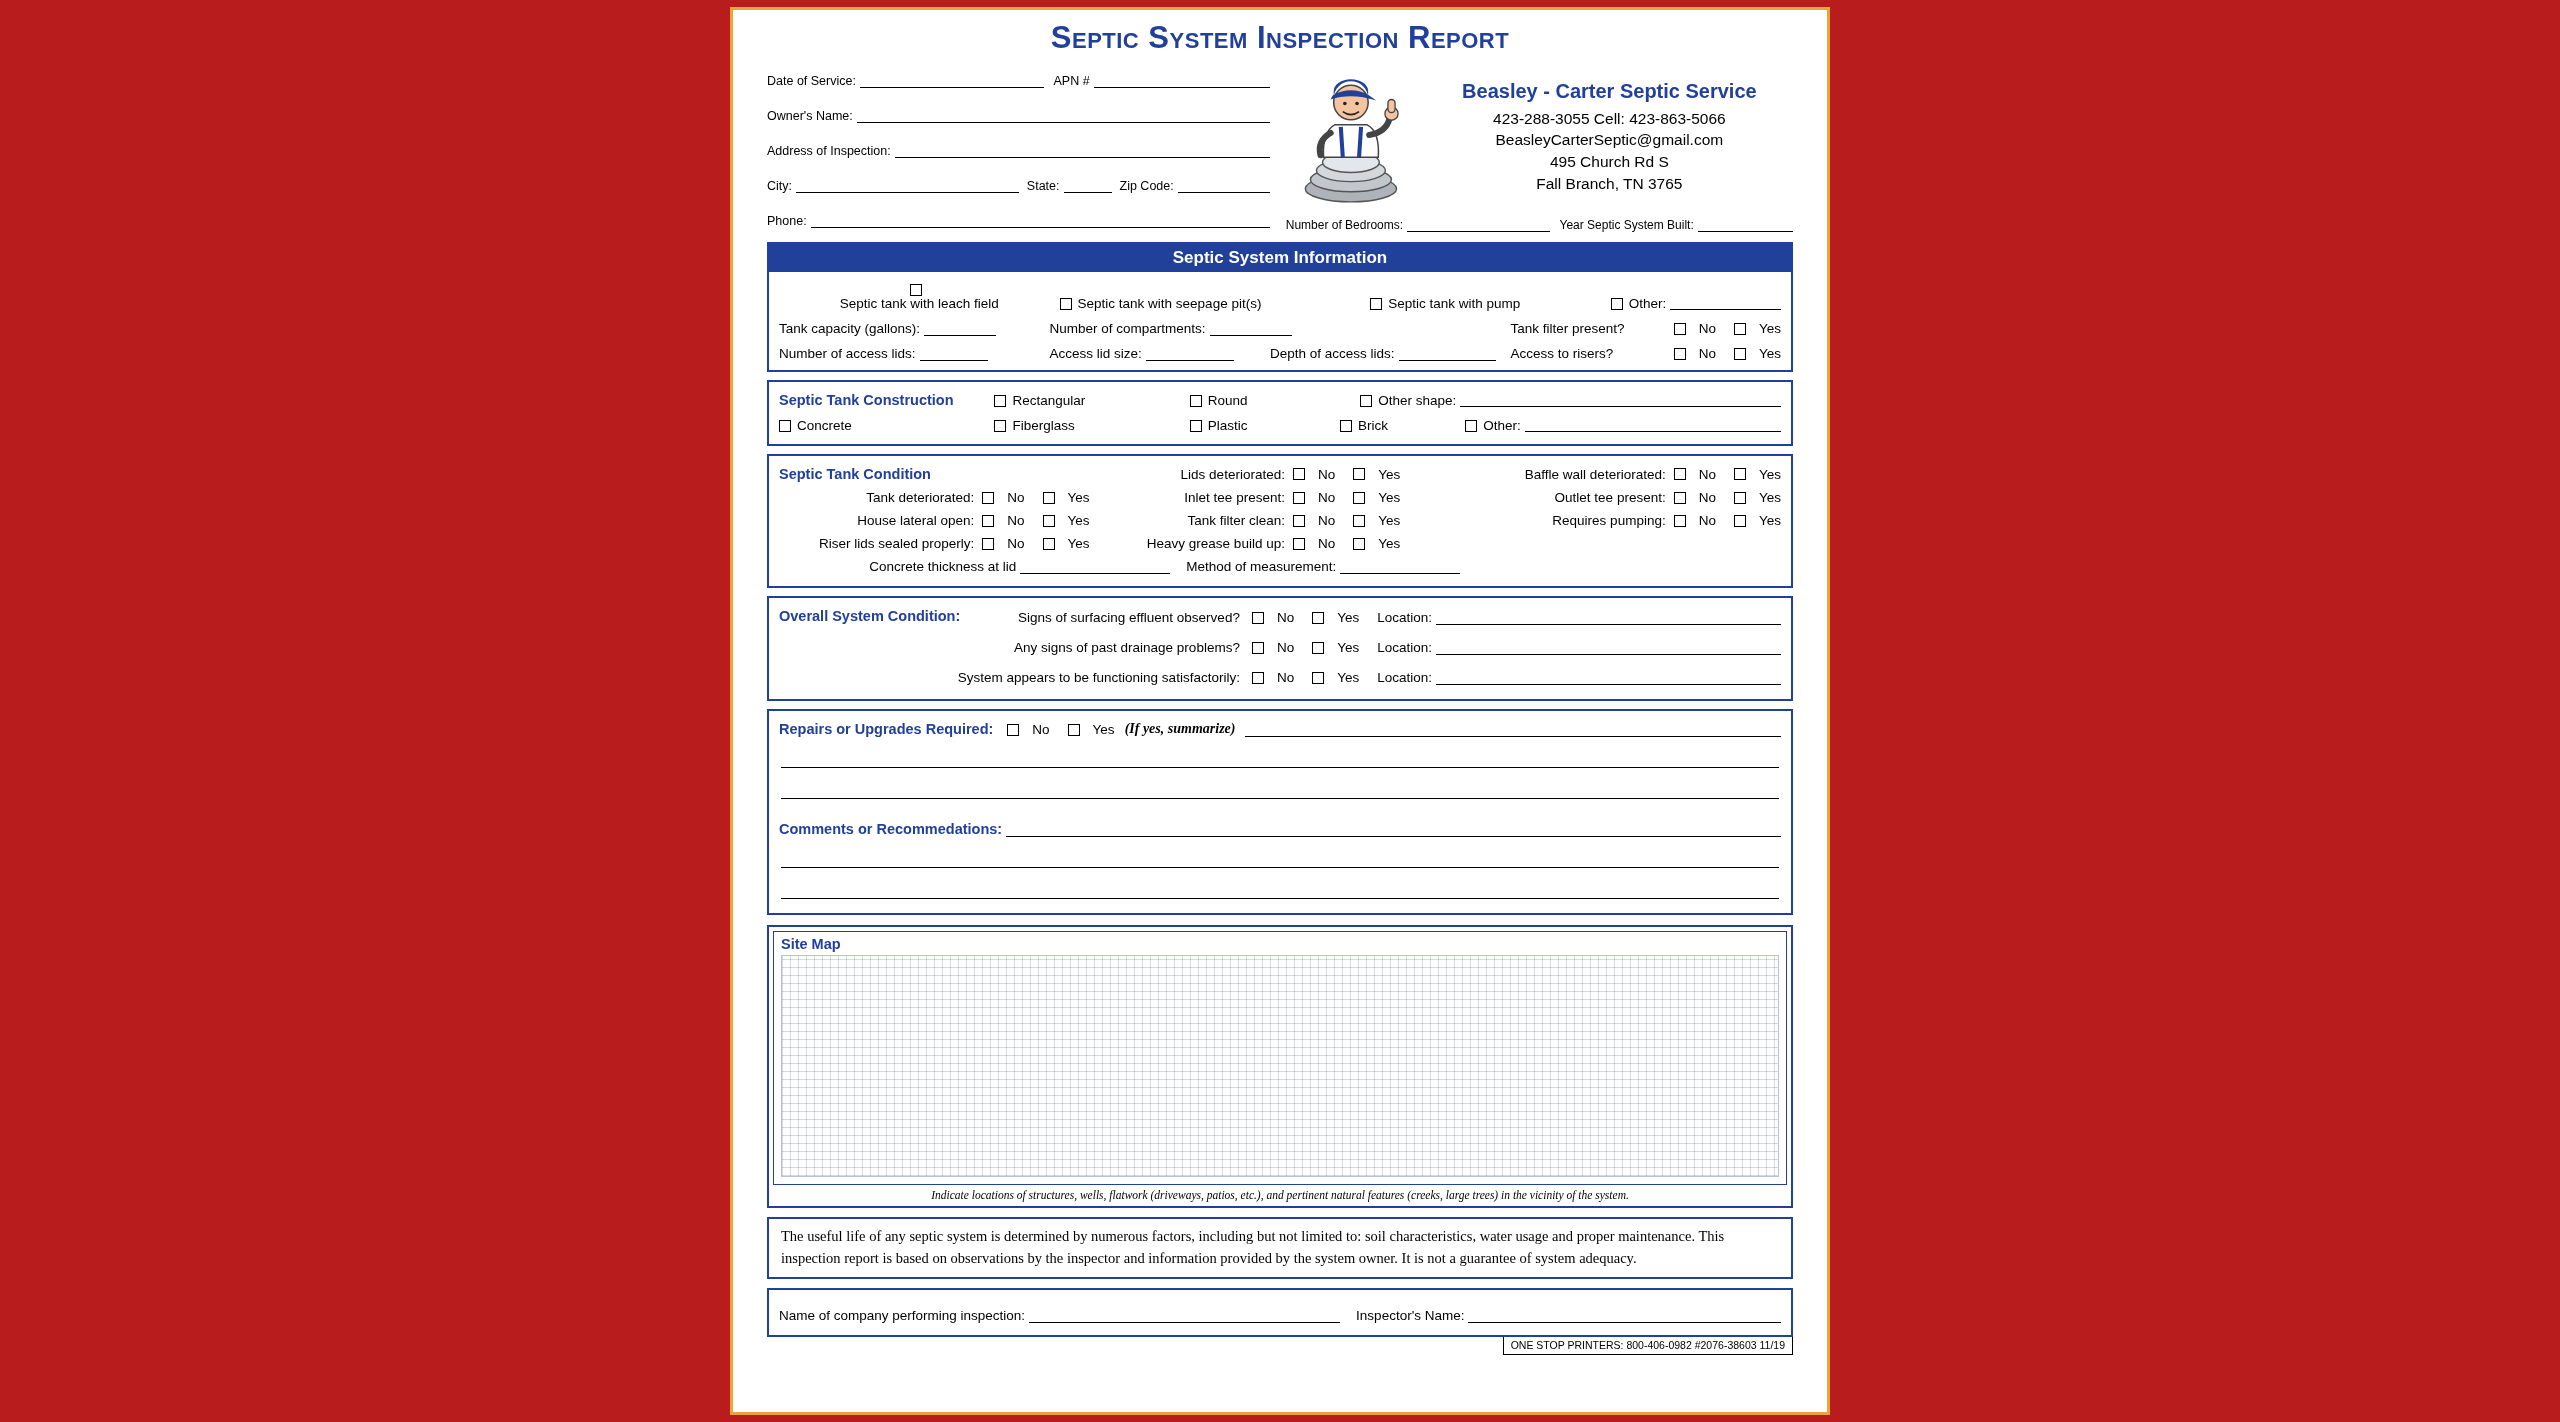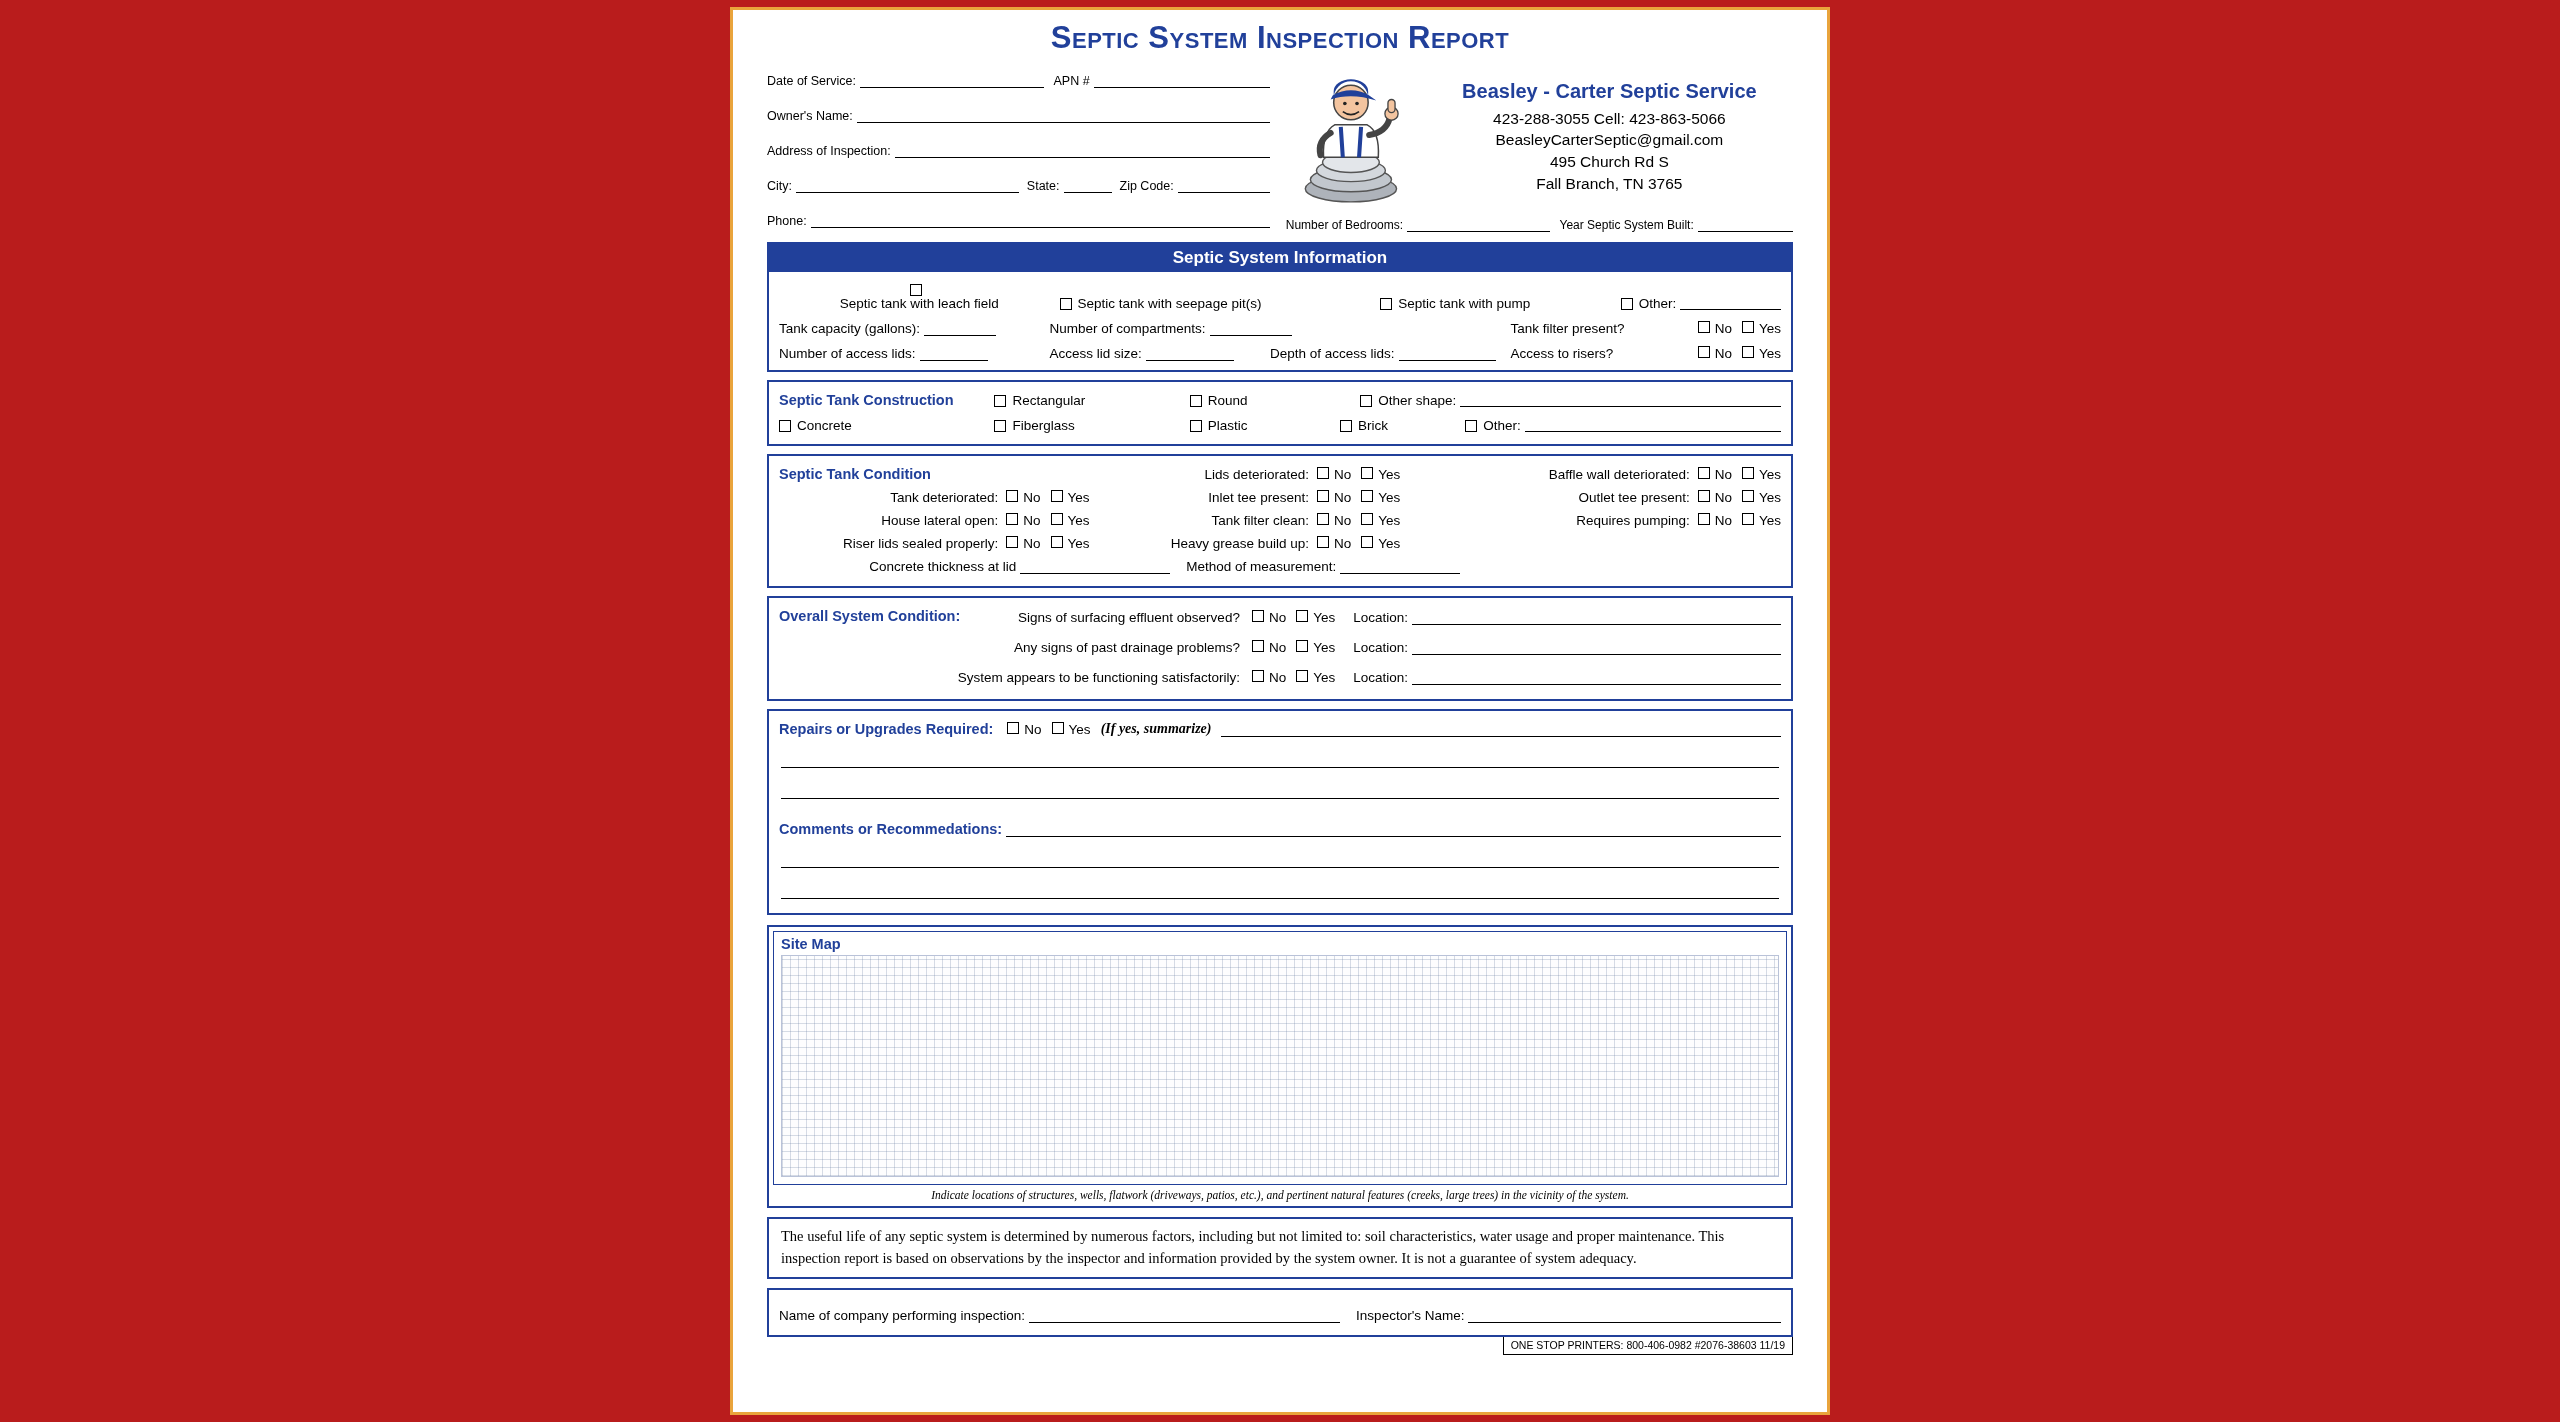--- a/index.html
+++ b/index.html
@@ -31,21 +31,21 @@
   
   .sec{border:2px solid var(--blue);margin-top:8px;}
   .sec-pad{padding:2px 10px 9px;}
   .bar{background:var(--blue);color:#fff;text-align:center;font-weight:700;font-size:17px;padding:4px 0;}
   .srow{display:flex;align-items:flex-end;margin-top:10px;font-size:13.5px;}
   .opt{display:flex;align-items:center;}
   .cb{width:12px;height:12px;border:1.5px solid #000;display:inline-block;background:#fff;flex:0 0 auto;}
   .opt .cb{margin-right:6px;}
   .olbl{white-space:nowrap;}
   .bluehead{color:var(--blue);font-weight:700;font-size:14.5px;white-space:nowrap;}
-  .ny{display:inline-flex;}
+  .ny{display:inline-flex;align-items:center;gap:8px;}
   .ny .cbl{font-size:13.5px;margin:0 10px 0 5px;}
   .ny .cbl:last-child{margin-right:0;}
   .rightq{margin-left:auto;width:27%;display:flex;justify-content:space-between;align-items:center;}
 
   
   .cond-row{display:flex;align-items:center;margin-top:8px;font-size:13.5px;}
   .cond-cell{display:flex;align-items:center;}
   .cc1{width:31%;}
   .cc2{width:31%;}
   .cc3{width:38%;}
@@ -179,21 +179,21 @@
       <div class="sec-pad">
         <div class="srow">
           <span class="opt" style="width:28%;flex-direction:column;">
             <span class="cb"></span>
             <span class="olbl">Septic tank with leach field</span>
           </span>
           <span class="opt" style="width:31%;">
             <span class="cb"></span>
             <span class="olbl">Septic tank with seepage pit(s)</span>
           </span>
-          <span class="opt" style="width:24%;margin-left:10px;">
+          <span class="opt" style="width:24%;">
             <span class="cb"></span>
             <span class="olbl">Septic tank with pump</span>
           </span>
           <span class="opt" style="flex:1;">
             <span class="cb"></span>
             <span class="olbl">Other:</span>
             <span class="fline" style="margin-left:4px;"></span>
           </span>
         </div>
         <div class="srow">

